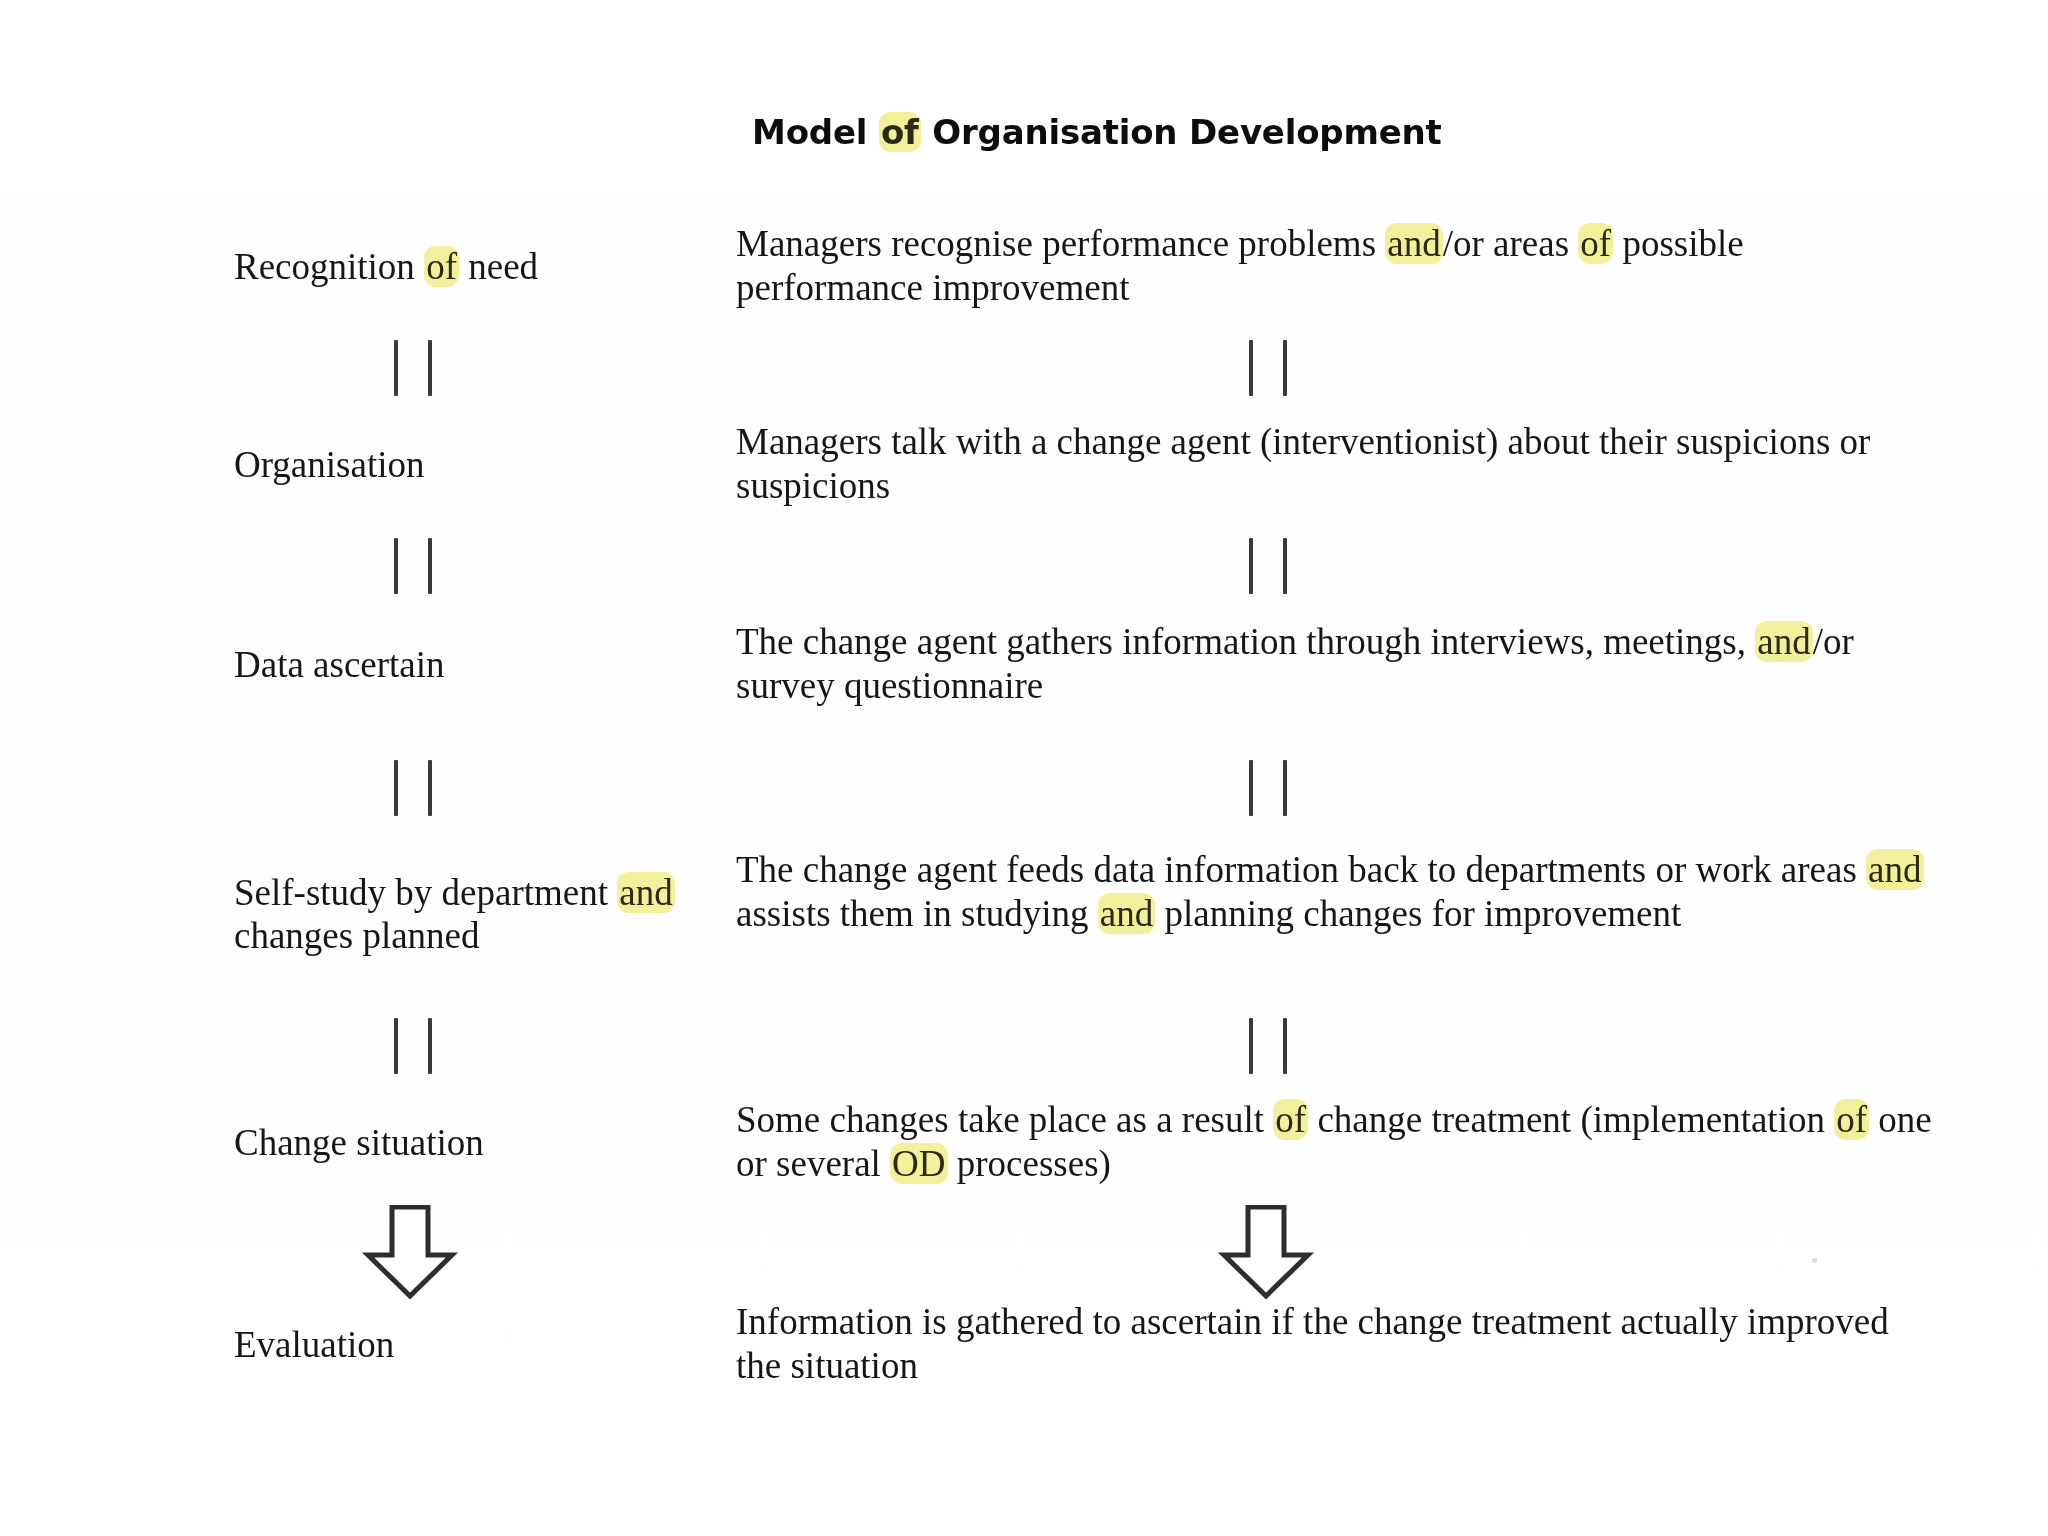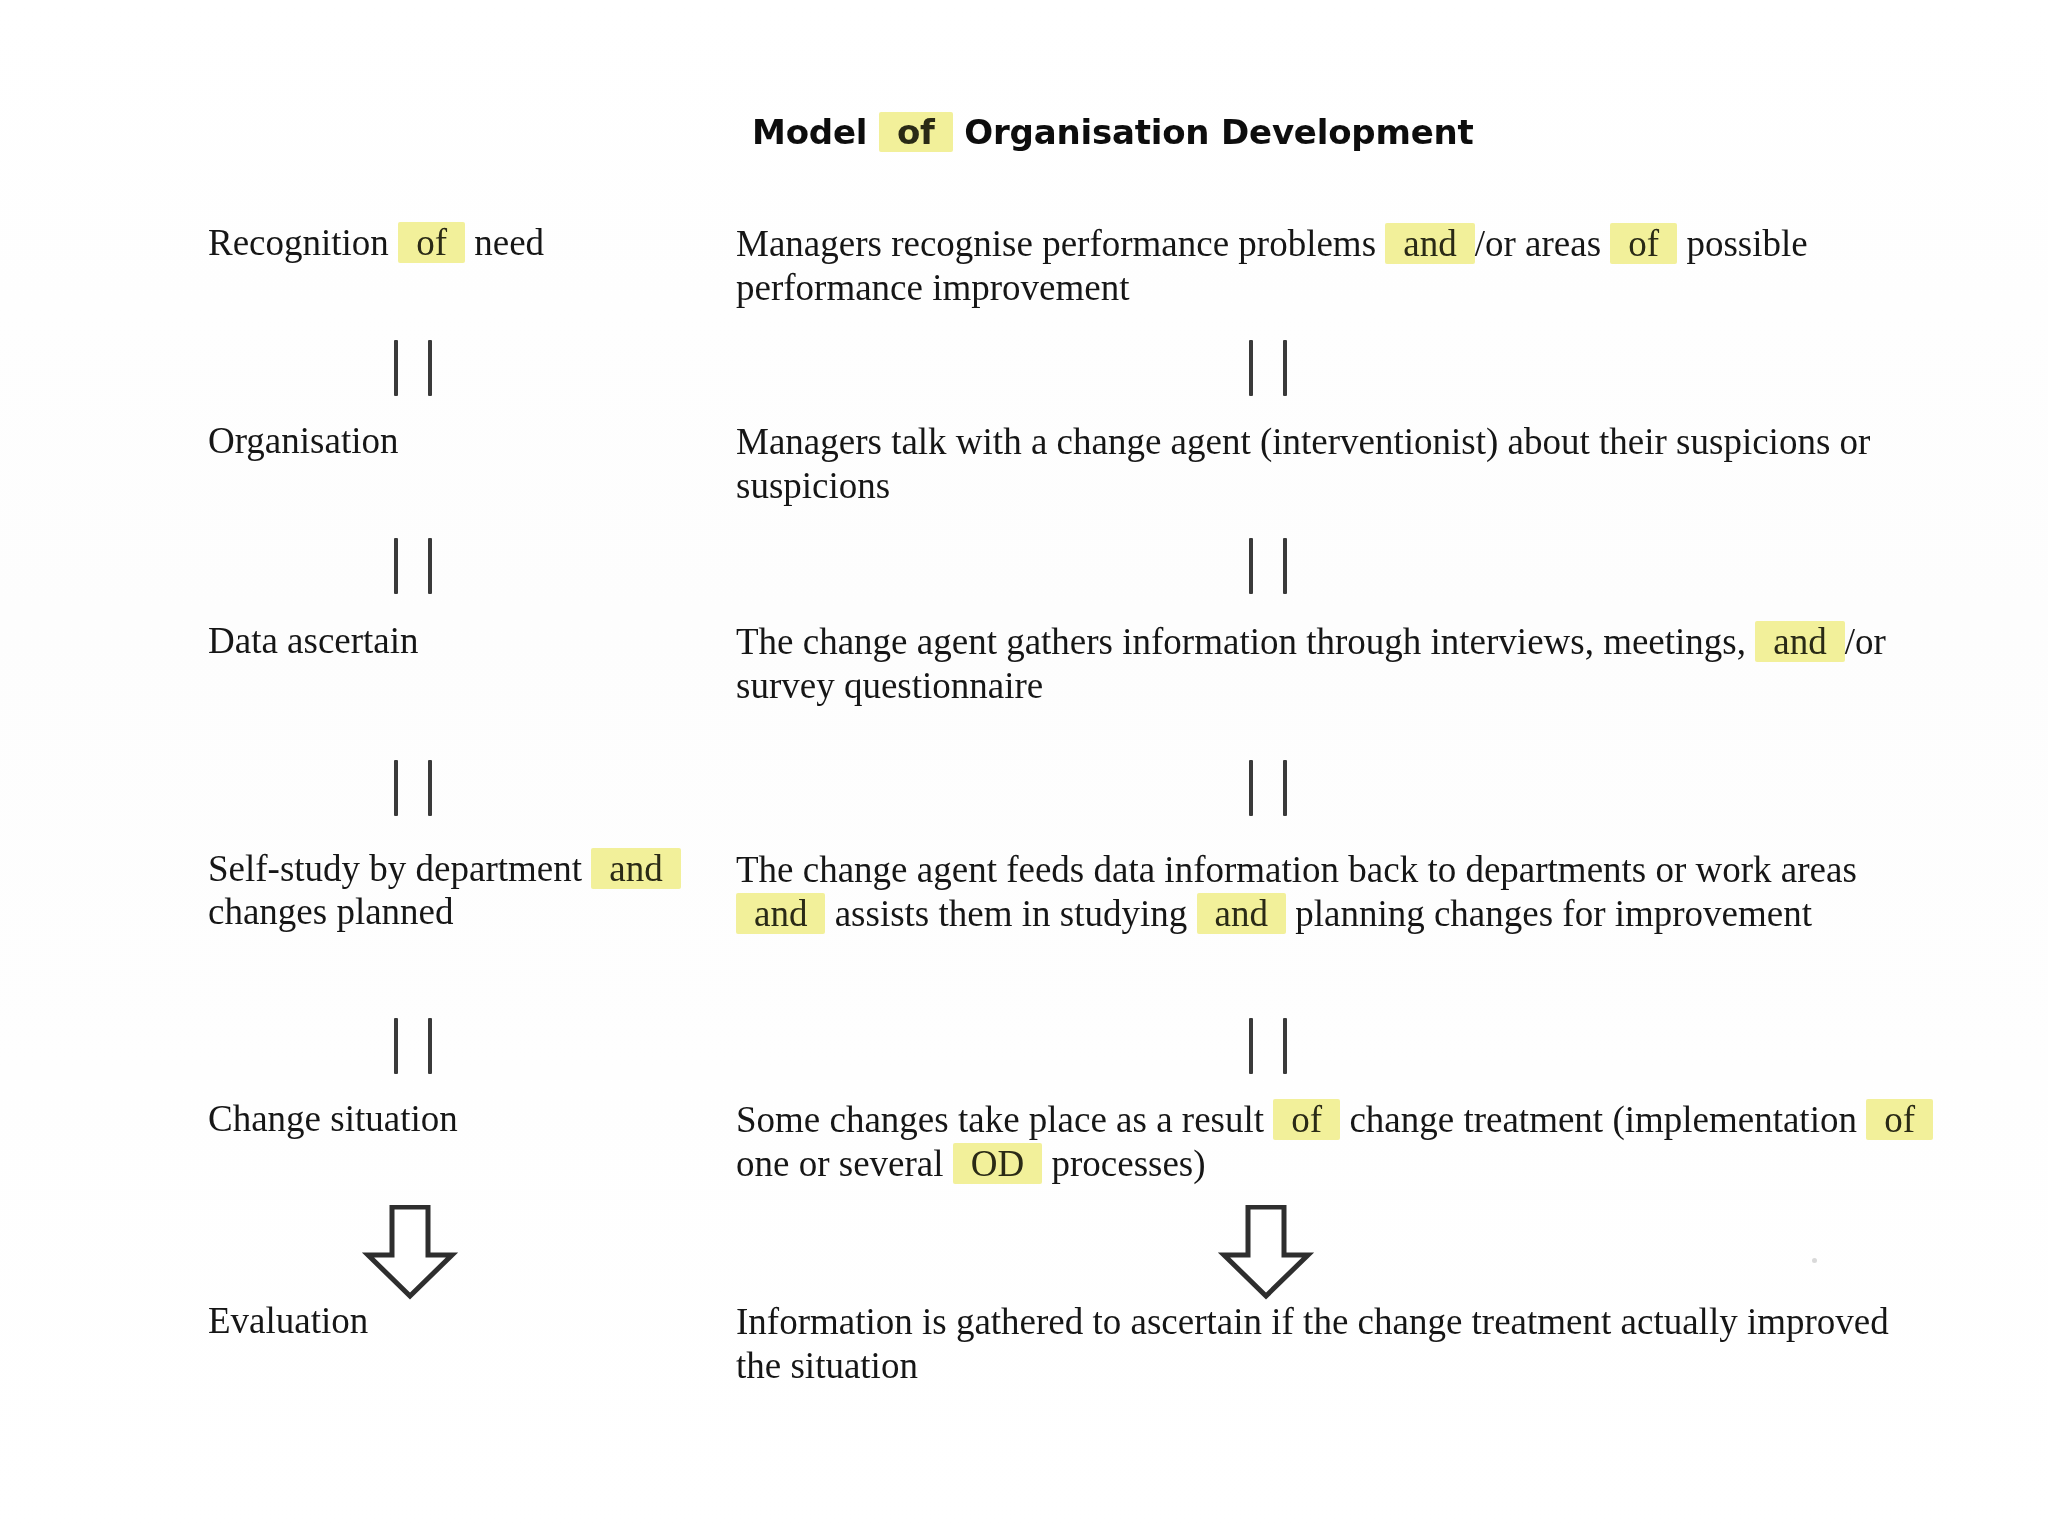--- a/index.html
+++ b/index.html
@@ -32,37 +32,38 @@
     font-weight: bold;
     font-size: 34px;
     letter-spacing: -0.2px;
     color: #0d0d0d;
     white-space: nowrap;
   }
 
   mark.hl {
     background: #f2f09a;
     color: #2a2a16;
-    padding: 0 18px;
-    border-radius: 2px;
+    padding: 0 2px;
+    border-radius: 12px;
   }
 
   .row {
     position: absolute;
     left: 0;
     width: 2048px;
   }
 
   .stage {
     position: absolute;
-    left: 208px;
+    left: 234px;
     width: 480px;
     font-size: 37px;
     line-height: 1.15;
     color: #161616;
+    margin-top: 24px;
   }
 
   .desc {
     position: absolute;
     left: 736px;
     width: 1200px;
     font-size: 37px;
     line-height: 1.18;
     color: #161616;
   }

